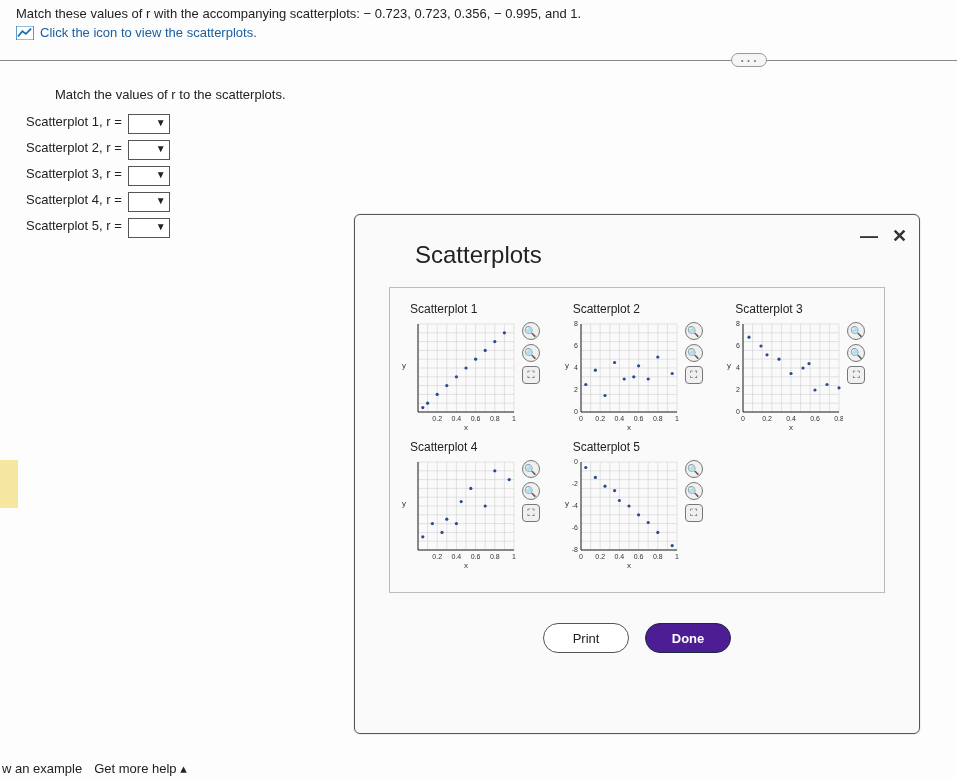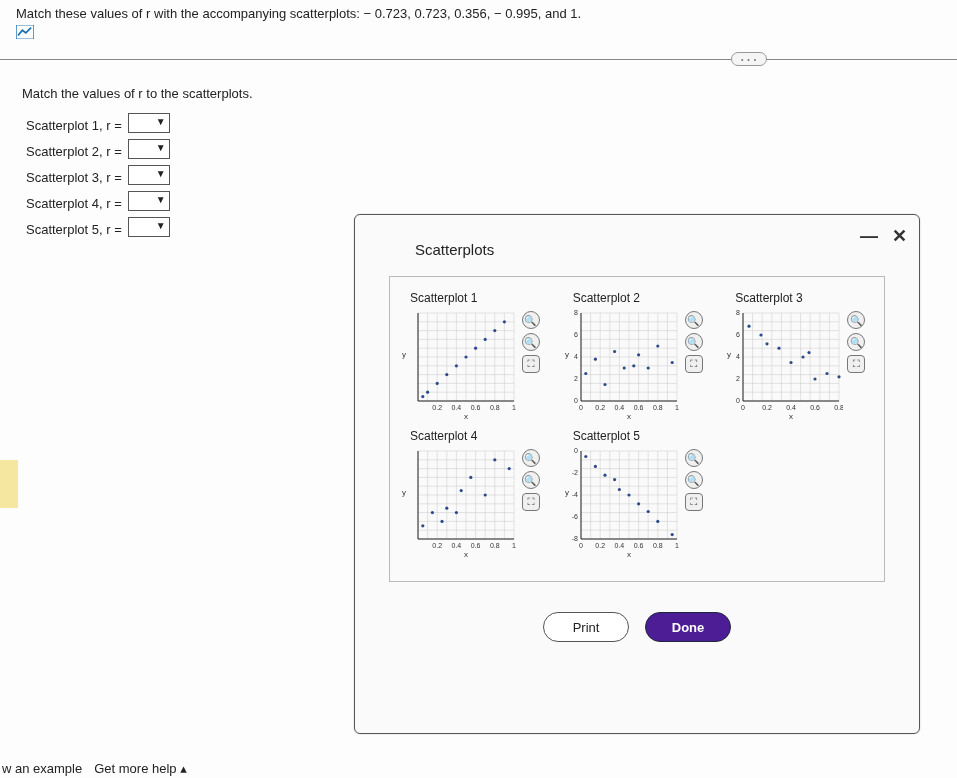--- a/index.html
+++ b/index.html
@@ -33,25 +33,25 @@
     border: 1px solid #999;
     border-radius: 9px;
     background: #f5f5f5;
     display: flex;
     align-items: center;
     justify-content: center;
     font-size: 7px;
     color: #777;
     letter-spacing: 1px;
   }
-  .section-title { padding: 26px 20px 10px 22px; }
+  .section-title { padding: 26px 20px 10px 43px; margin-left: 12px; }
   .match-list { padding: 2px 0 0 26px; }
   .match-row {
     display: flex;
-    align-items: flex-end;
+    align-items: flex-start;
     gap: 6px;
     margin-bottom: 6px;
   }
   .match-label { white-space: nowrap; }
   .match-select {
     width: 42px;
     height: 20px;
     border: 1px solid #555;
     background: #fff;
     position: relative;
@@ -91,21 +91,21 @@
     right: 12px;
     display: flex;
     gap: 14px;
     align-items: center;
     font-size: 18px;
     color: #333;
   }
   .popup-min { font-weight: bold; }
   .popup-close { font-weight: bold; }
   .popup-title {
-    font-size: 15px;
+    font-size: 24px;
     padding: 26px 0 0 60px;
   }
   .plots-box {
     margin: 18px 34px 0 34px;
     border: 1px solid #bbb;
     padding: 14px 10px 14px 10px;
     background: #fafafa;
   }
   .plot-row { display: flex; gap: 14px; margin-bottom: 8px; }
   .plot-cell { flex: 1; display: flex; flex-direction: column; }
@@ -187,20 +187,21 @@
 </head>
 <body>
 
 <div class="header">
   <div class="header-line1">Match these values of r with the accompanying scatterplots: − 0.723, 0.723, 0.356, − 0.995, and 1.</div>
   <div class="header-line2">
     <svg class="chart-icon" viewBox="0 0 20 16">
       <rect x="0" y="0" width="20" height="16" fill="#fff" stroke="#1a6fb0"></rect>
       <polyline points="2,12 7,6 11,9 17,3" fill="none" stroke="#1a6fb0" stroke-width="2"></polyline>
     </svg>
+    <span>Click the icon to view the scatterplots.</span>
   </div>
 </div>
 
 <div class="divider">
   <div class="handle">• • •</div>
 </div>
 
 <div class="section-title">Match the values of r to the scatterplots.</div>
 
 <div class="match-list">

